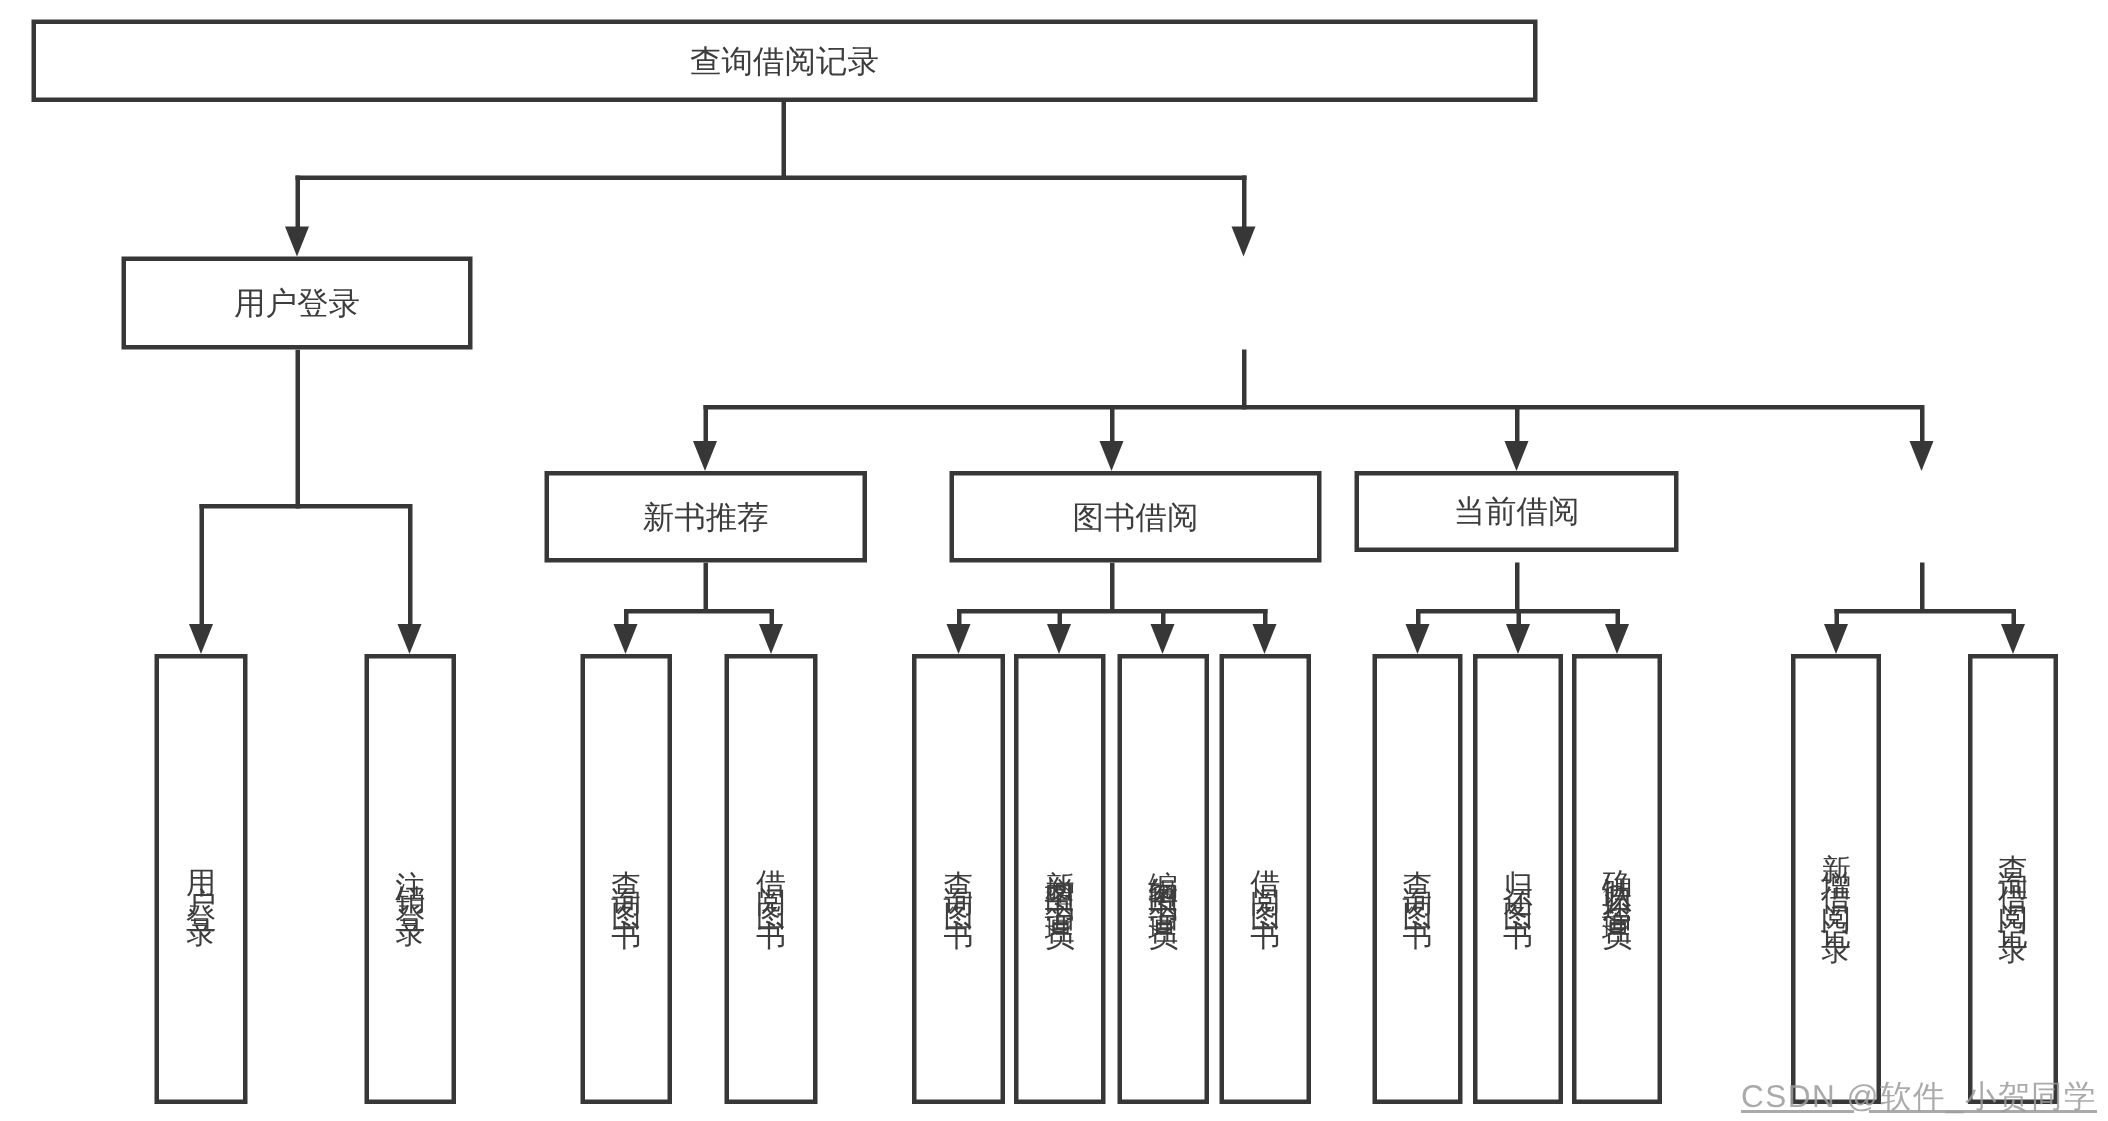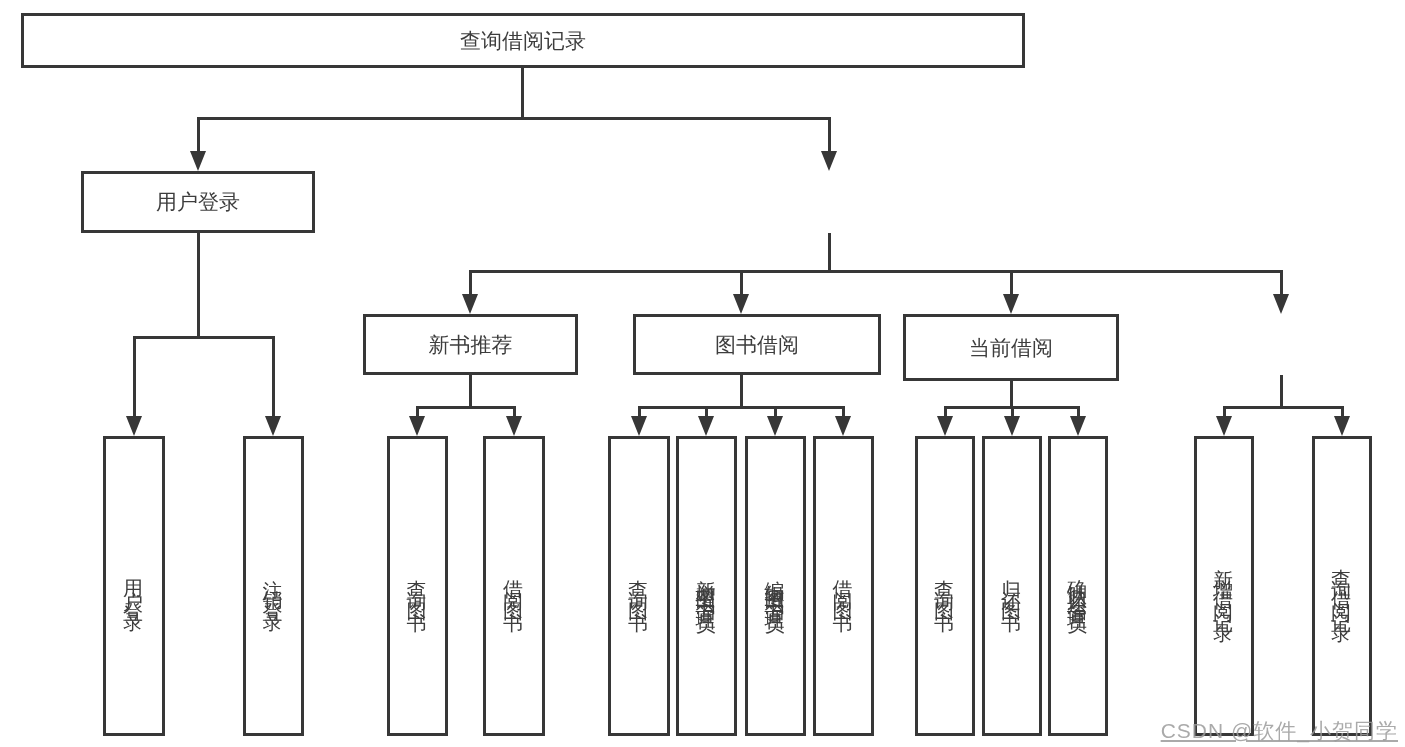--- a/index.html
+++ b/index.html
@@ -87,21 +87,21 @@
   <div class="ah" style="left:462px;top:294px"></div>
   <div class="sh" style="left:740px;top:270px;height:26px"></div>
   <div class="ah" style="left:733px;top:294px"></div>
   <div class="sh" style="left:1010px;top:270px;height:26px"></div>
   <div class="ah" style="left:1003px;top:294px"></div>
   <div class="sh" style="left:1280px;top:270px;height:26px"></div>
   <div class="ah" style="left:1273px;top:294px"></div>
 
   <div class="box" style="left:363px;top:314px;width:215px;height:61px">新书推荐</div>
   <div class="box" style="left:633px;top:314px;width:248px;height:61px">图书借阅</div>
-  <div class="box" style="left:903px;top:314px;width:216px;height:67px">当前借阅</div>
+  <div class="box" style="left:903px;top:314px;width:216px;height:54px">当前借阅</div>
 
   <div class="vl" style="left:469px;top:375px;height:33px"></div>
   <div class="hl" style="left:416px;top:406px;width:100px"></div>
   <div class="sh" style="left:416px;top:406px;height:12px"></div>
   <div class="ah" style="left:409px;top:416px"></div>
   <div class="sh" style="left:513px;top:406px;height:12px"></div>
   <div class="ah" style="left:506px;top:416px"></div>
 
   <div class="vl" style="left:740px;top:375px;height:33px"></div>
   <div class="hl" style="left:638px;top:406px;width:207px"></div>

